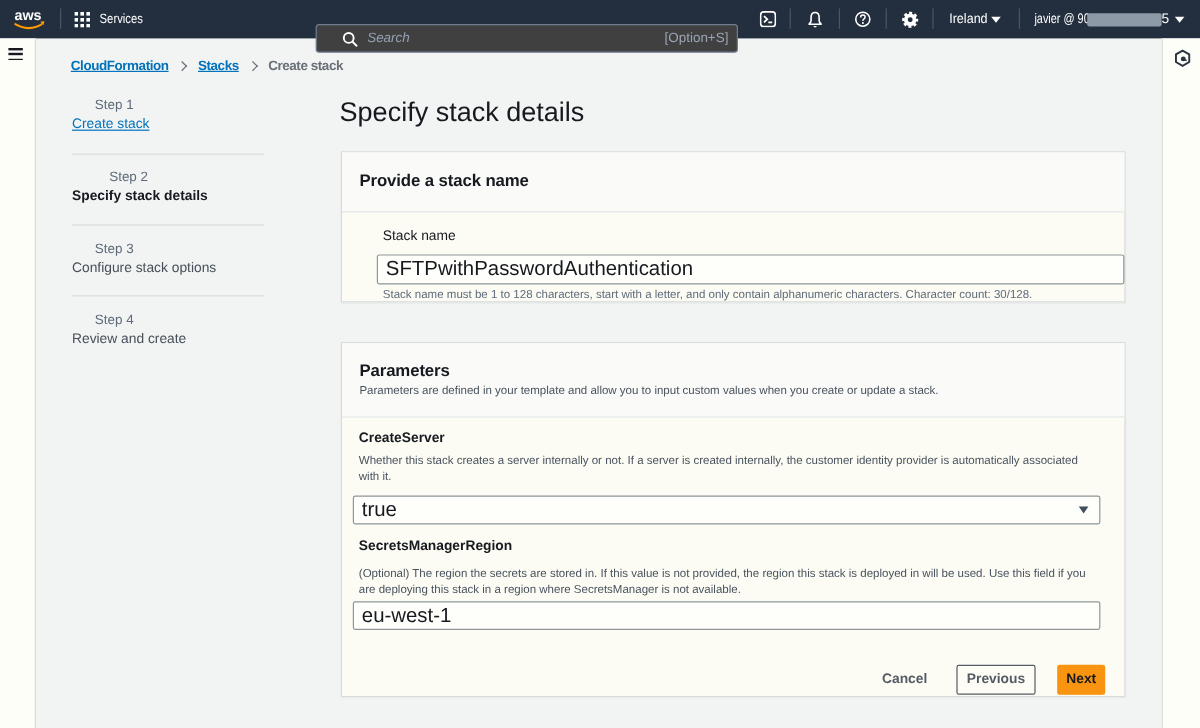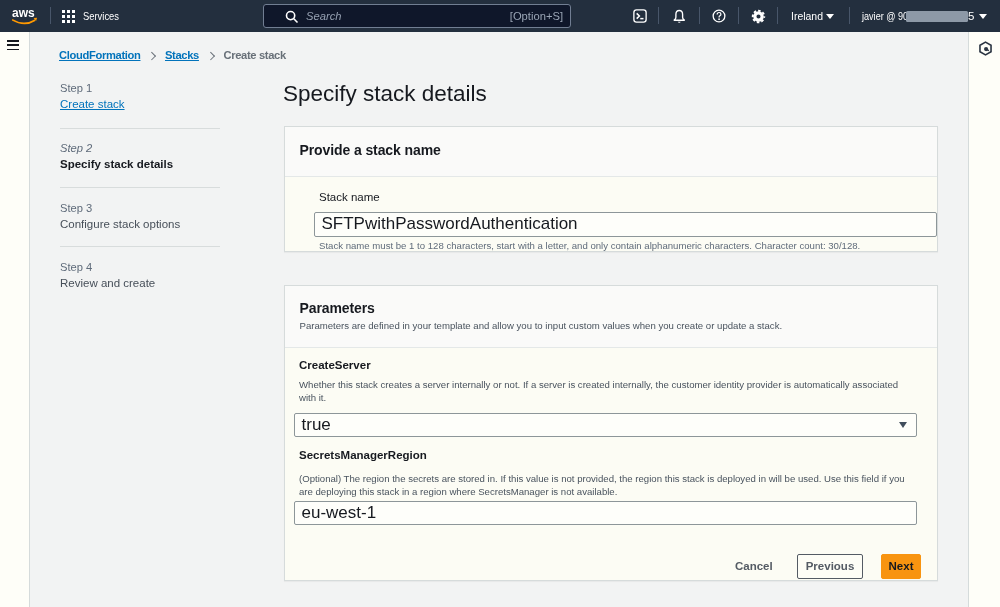--- a/index.html
+++ b/index.html
@@ -5,36 +5,36 @@
 * { margin:0; padding:0; box-sizing:border-box; }
 html,body { width:1000px; height:607px; overflow:hidden; }
 body { font-family:"Liberation Sans", sans-serif; background:#f2f3f3; position:relative; }
 .abs { position:absolute; }
 
 
 .topnav { position:absolute; left:0; top:0; width:1000px; height:32px; background:#232f3e; }
 .topnav .sep { position:absolute; top:7px; width:1px; height:17px; background:#48566a; }
 .nav-txt { position:absolute; color:#ffffff; font-size:11.5px; line-height:14px; }
 
-.searchbox { position:absolute; left:263px; top:4px; width:308px; height:24px; background:#0f172a; border:1px solid #717e92; border-radius:3px; }
+.searchbox { position:absolute; left:263px; top:20px; width:352px; height:24px; background:#404040; border:1px solid #717e92; border-radius:3px; }
 .searchbox .ph { position:absolute; left:42px; top:5px; font-style:italic; color:#95a0b1; font-size:11.2px; }
 .searchbox .kbd { position:absolute; right:7px; top:5px; color:#9aa5b5; font-size:11.2px; }
 
 .redact { position:absolute; left:906px; top:11px; width:62px; height:10.5px; background:#8d99a7; border-radius:1.5px; }
 
 
 .leftrail { position:absolute; left:0; top:32px; width:30px; height:575px; background:#fefef8; border-right:1px solid #d5dbdb; }
 .rightrail { position:absolute; left:968px; top:32px; width:32px; height:575px; background:#fefef8; border-left:1px solid #d5dbdb; }
 .burger div { position:absolute; left:7px; width:12px; height:1.6px; background:#16191f; }
 
 
 .crumbs { position:absolute; left:59px; top:49px; font-size:11.2px; font-weight:700; letter-spacing:-0.35px; color:#687078; white-space:nowrap; }
 .crumbs a { color:#0273bb; text-decoration:underline; }
 .chev { display:inline-block; width:5.5px; height:5.5px; border-top:1.8px solid #687078; border-right:1.8px solid #687078; transform:rotate(45deg); margin:0 10px 1px 9px; }
-.step-l { position:absolute; font-size:11.2px; color:#5f6b7a; }
+.step-l { position:absolute; font-size:11.2px; color:#5f6b7a;margin-left:19px; }
 .step-t { position:absolute; font-size:11.5px; color:#474f59; }
 .step-t.bold { font-weight:700; color:#16191f; }
 .step-t a { color:#0273bb; text-decoration:underline; }
 .shr { position:absolute; left:60px; width:160px; height:1px; background:#d8dcdc; }
 
 
 .h1 { position:absolute; left:283px; top:81px; font-size:22.5px; color:#16191f; font-weight:400; }
 .card { position:absolute; left:283.5px; width:654px; background:#fcfcf4; border:1px solid #d6dbdb; border-radius:0; box-shadow:0 1px 1px rgba(0,0,0,0.04); }
 .card .hd { background:#fafaf9; border-bottom:1px solid #e4e8e8; }
 .card .hd h2 { font-size:14px; color:#16191f; font-weight:700; letter-spacing:-0.1px; }
@@ -131,21 +131,21 @@
   <line x1="8.6" y1="8.6" x2="11.6" y2="10.2" stroke="#2a3442" stroke-width="1.4"></line>
 </svg>
 
 <div class="crumbs">
   <a href="#">CloudFormation</a><span class="chev"></span><a href="#">Stacks</a><span class="chev"></span><span>Create stack</span>
 </div>
 
 <div class="step-l" style="left:60px;top:82px;">Step 1</div>
 <div class="step-t" style="left:60px;top:98px;"><a href="#">Create stack</a></div>
 <div class="shr" style="top:127.5px;"></div>
-<div class="step-l" style="left:60px;top:142px;font-style:italic;">Step 2</div>
+<div class="step-l" style="left:72px;top:142px;">Step 2</div>
 <div class="step-t bold" style="left:60px;top:158px;">Specify stack details</div>
 <div class="shr" style="top:187px;"></div>
 <div class="step-l" style="left:60px;top:202px;">Step 3</div>
 <div class="step-t" style="left:60px;top:218px;">Configure stack options</div>
 <div class="shr" style="top:246px;"></div>
 <div class="step-l" style="left:60px;top:261px;text-align:center;">Step 4</div>
 <div class="step-t" style="left:60px;top:277px;">Review and create</div>
 
 <div class="h1">Specify stack details</div>
 

